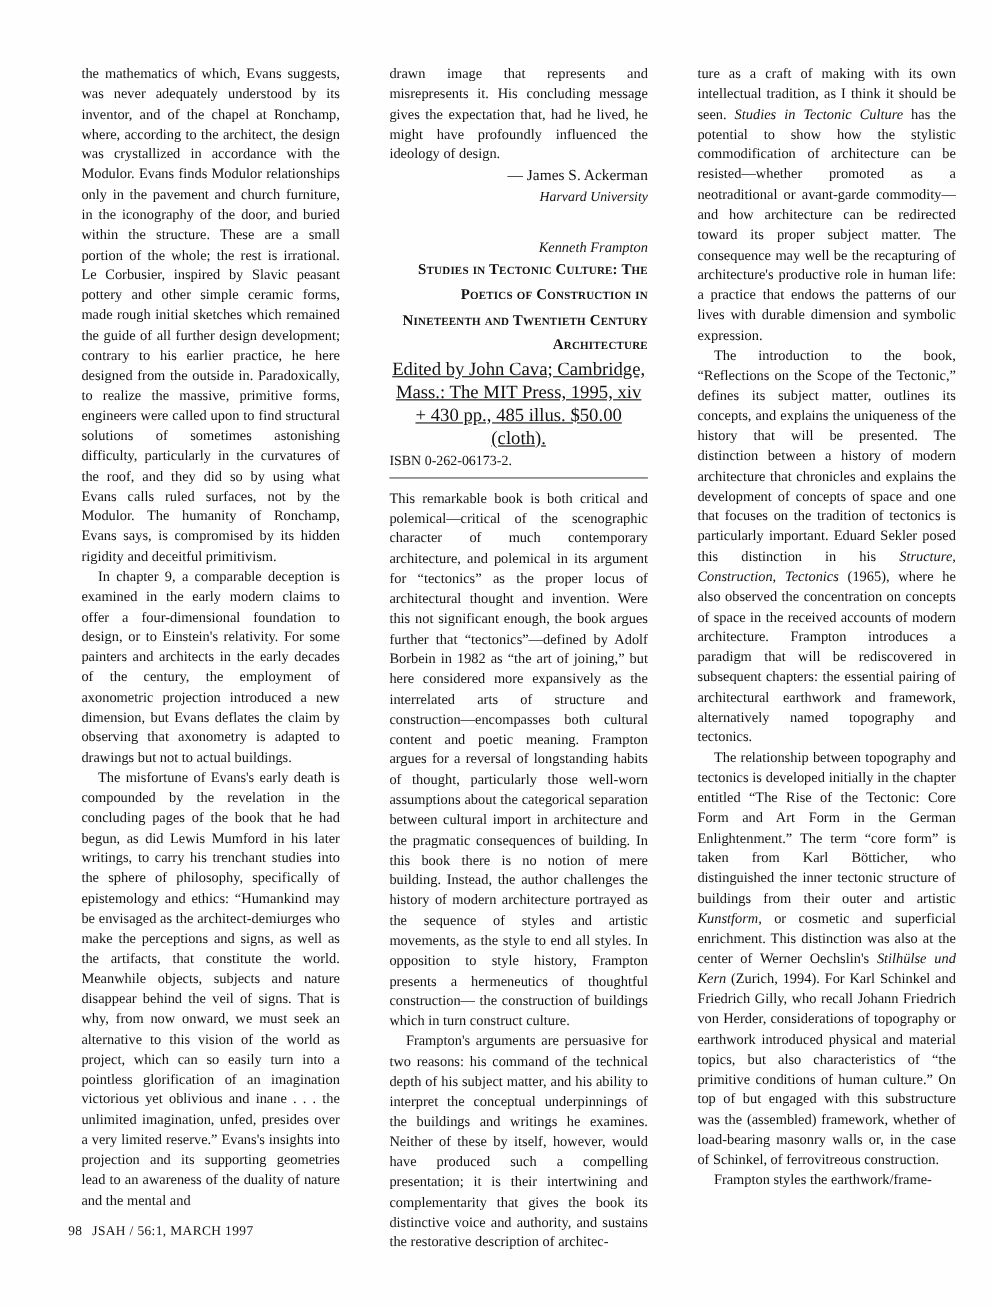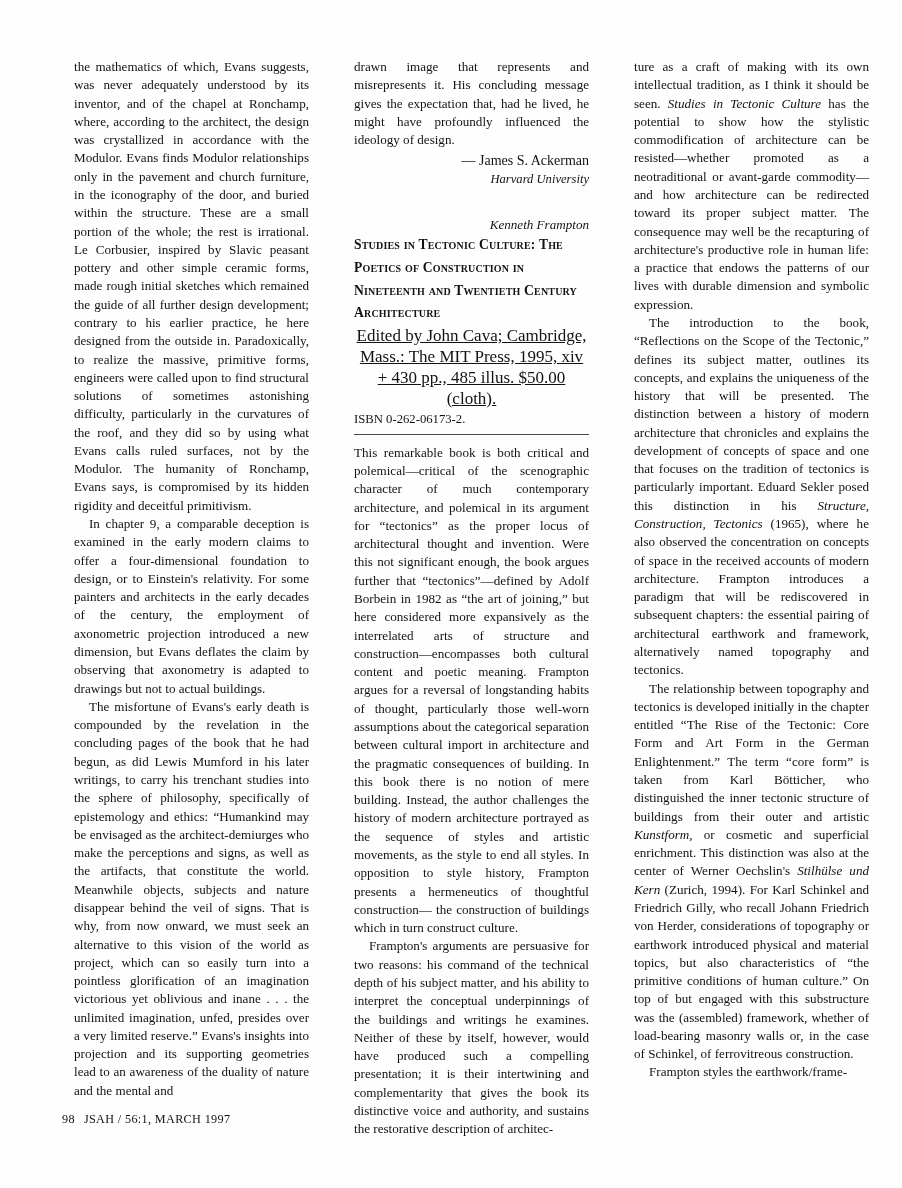--- a/index.html
+++ b/index.html
@@ -76,21 +76,21 @@
     display: block;
     text-align: right;
   }
   .cite .title {
     display: block;
     font-weight: bold;
     font-variant: small-caps;
     font-size: 13.6px;
     line-height: 22.6px;
     letter-spacing: 0.18px;
-    text-align: left;
+    text-align: right;
   }
   .cite .pub {
     display: block;
     font-size: 17px;
     line-height: 21px;
     text-align: center;
     text-decoration: underline;
   }
   .cite .isbn {
     display: block;

